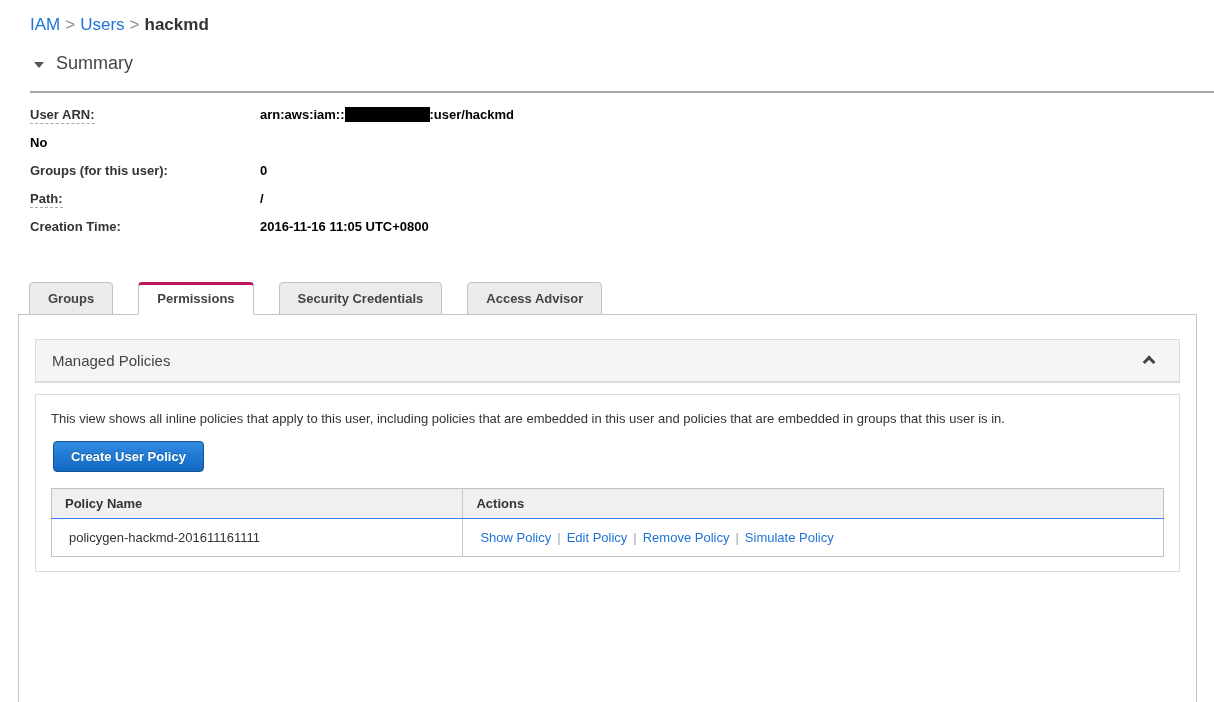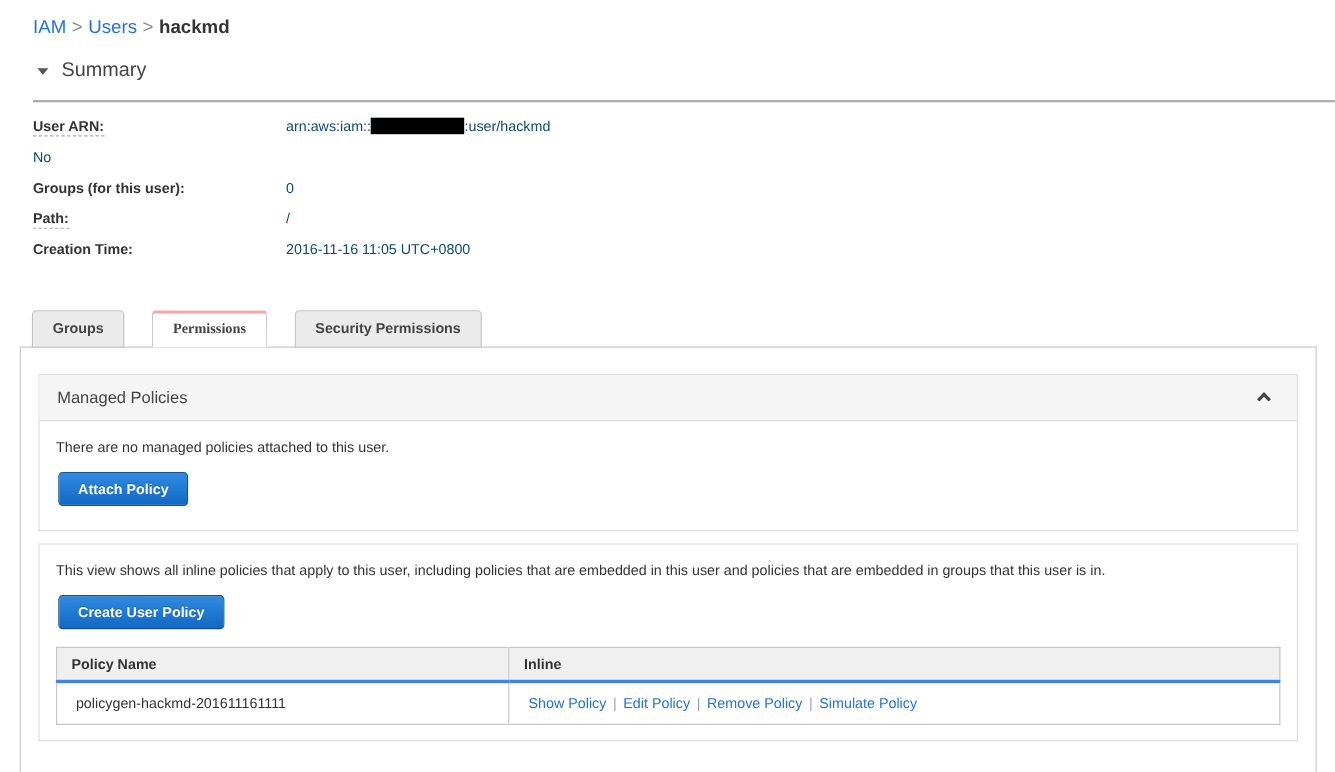--- a/index.html
+++ b/index.html
@@ -29,43 +29,42 @@
     border-left: 5px solid transparent; border-right: 5px solid transparent;
     border-top: 6px solid #555;
     margin: 2px 12px 0 4px;
   }
 
   
   .summary-fields { margin: 14px 0 0 30px; }
   .field-row { display: flex; align-items: center; margin-bottom: 12px; line-height: 16px; }
   .field-label { width: 230px; font-weight: bold; color: #333; flex-shrink: 0; }
   .field-label .tip { border-bottom: 1px dashed #aaa; padding-bottom: 1px; }
-  .field-value { color: #0c4a6e; }
+  .field-value { color: #000000; font-weight: bold; }
   .redacted {
     display: inline-block; background: #000;
     width: 85px; height: 15px; vertical-align: text-bottom;
   }
 
   
   .tabs { display: flex; margin: 47px 17px 0 29px; position: relative; z-index: 2; gap: 20px; }
   .tab {
     background: #ebebeb;
     border: 1px solid #c2c2c2;
     border-radius: 4px 4px 0 0;
     padding: 8px 18px 8px 18px;
     font-weight: bold; color: #444;
     margin-right: 5px; margin-bottom: -1px;
     cursor: pointer;
   }
   .tab.active {
     background: #fff;
-    border-top: 3px solid #fca5a5;
+    border-top: 3px solid #be185d;
     border-bottom: 1px solid #fff;
     padding-top: 6px;
-    font-family: Liberation Serif, serif;
   }
 
   
   .panel {
     margin: 0 17px 0 18px;
     border: 1px solid #c5c5c5;
     background: #fff;
     padding: 24px 16px 14px 16px;
     position: relative; z-index: 1;
     height: 397px;
@@ -102,21 +101,21 @@
     text-shadow: 0 -1px 0 rgba(0,0,0,0.25);
   }
 
   
   .policy-table {
     width: 100%; border-collapse: collapse;
     border: 1px solid #c1c1c1; margin-top: 8px;
   }
   .policy-table th {
     background: #f0f0f0; text-align: left; font-weight: bold;
-    padding: 7px 13px; border-bottom: 3px solid #3b82f6;
+    padding: 7px 13px; border-bottom: 1px solid #3b82f6;
     color: #333;
   }
   .policy-table td { padding: 11px 17px; background: #fff; }
   .policy-table th:first-child, .policy-table td:first-child {
     width: 37%; border-right: 1px solid #c9c9c9;
   }
   .actions-cell .pipe { color: #9aa5b1; margin: 0 6px; }
 </style>
 </head>
 <body>
@@ -148,46 +147,43 @@
   </div>
   <div class="field-row">
     <div class="field-label"><span>Creation Time:</span></div>
     <div class="field-value">2016-11-16 11:05 UTC+0800</div>
   </div>
 </div>
 
 <div class="tabs">
   <div class="tab">Groups</div>
   <div class="tab active">Permissions</div>
-  <div class="tab">Security Permissions</div>
+  <div class="tab">Security Credentials</div>
+  <div class="tab">Access Advisor</div>
 </div>
 
 <div class="panel">
 
   <div class="section">
     <div class="section-header">
       <span>Managed Policies</span>
       <span class="chevron-up"></span>
-    </div>
-    <div class="section-body">
-      <div class="note">There are no managed policies attached to this user.</div>
-      <div class="btn-primary">Attach Policy</div>
     </div>
   </div>
 
   <div class="section">
     <div class="section-body">
       <div class="note">This view shows all inline policies that apply to this user, including policies that are embedded in this user and policies that are embedded in groups that this user is in.</div>
       <div class="btn-primary">Create User Policy</div>
 
       <table class="policy-table">
         <thead>
           <tr>
             <th>Policy Name</th>
-            <th>Inline</th>
+            <th>Actions</th>
           </tr>
         </thead>
         <tbody>
           <tr>
             <td>policygen-hackmd-201611161111</td>
             <td class="actions-cell">
               <a>Show Policy</a><span class="pipe">|</span><a>Edit Policy</a><span class="pipe">|</span><a>Remove Policy</a><span class="pipe">|</span><a>Simulate Policy</a>
             </td>
           </tr>
         </tbody>

